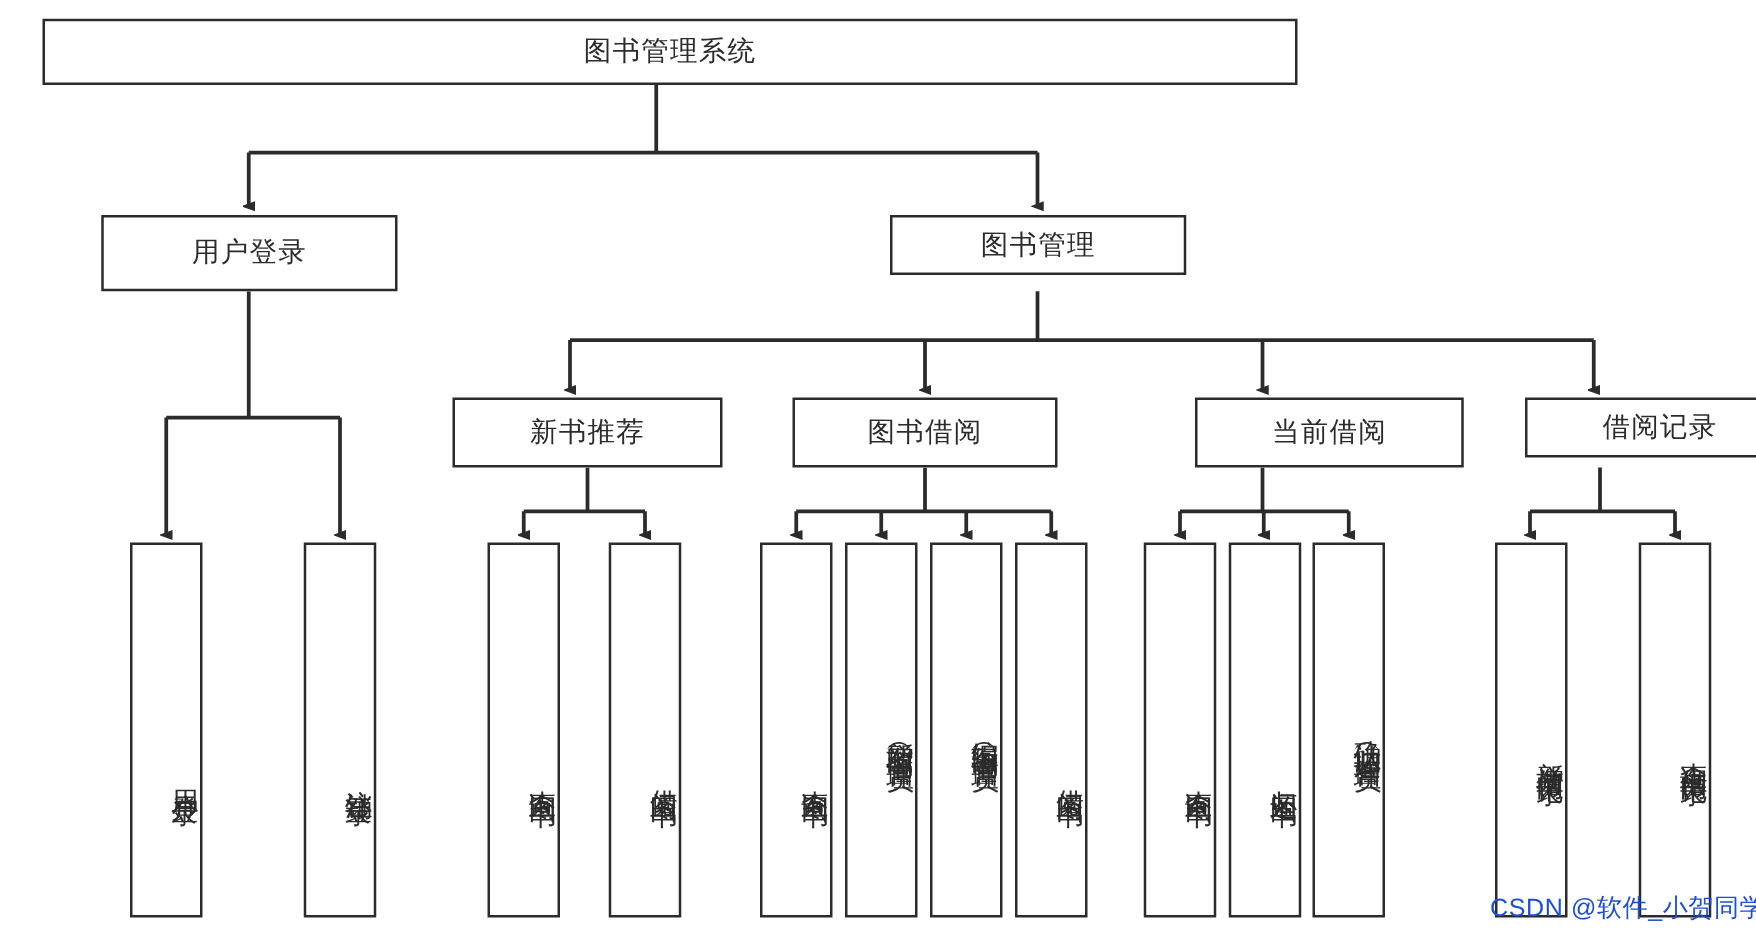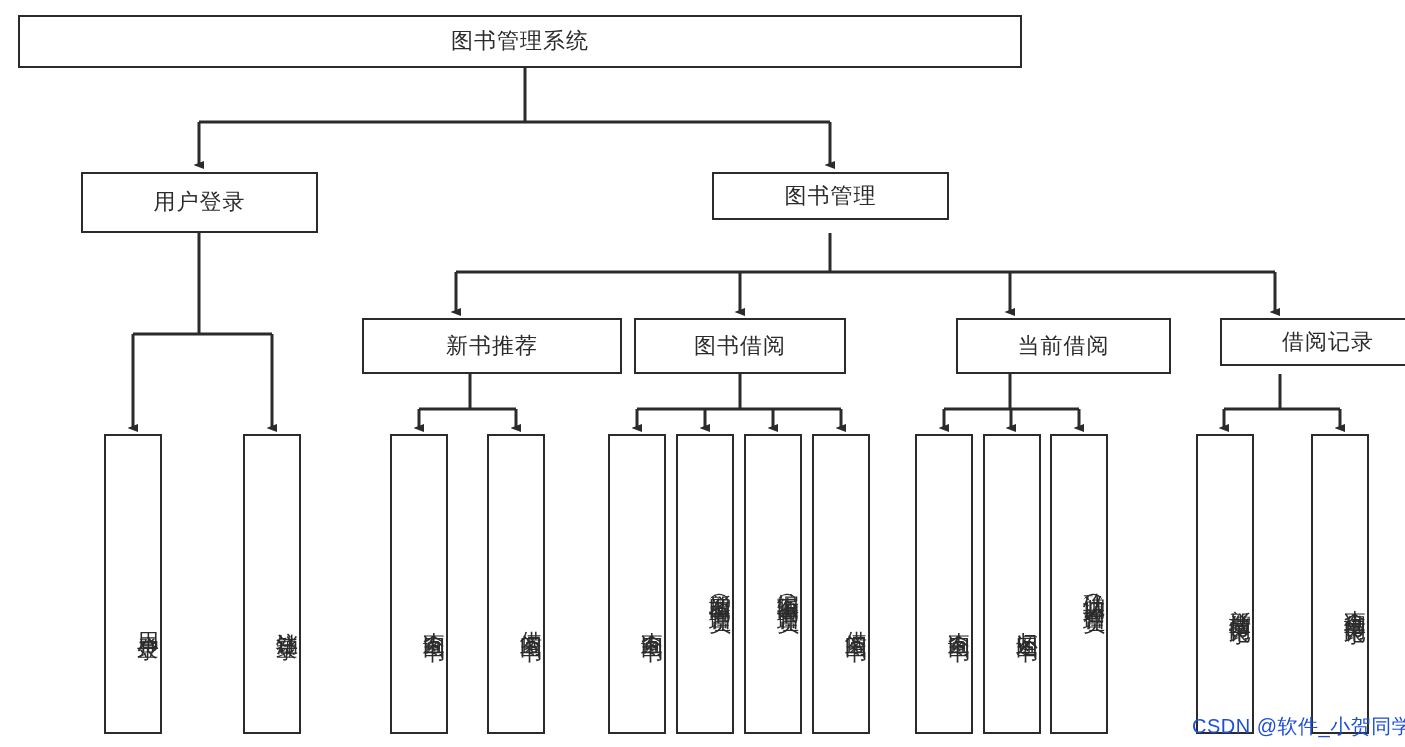--- a/index.html
+++ b/index.html
@@ -111,32 +111,32 @@
       <path d="M1011,409 L1011,428" marker-end="url(#arrow)"></path>
       <path d="M1079,409 L1079,428" marker-end="url(#arrow)"></path>
 
       <path d="M1280,374 L1280,409"></path>
       <path d="M1224,409 L1340,409"></path>
       <path d="M1224,409 L1224,428" marker-end="url(#arrow)"></path>
       <path d="M1340,409 L1340,428" marker-end="url(#arrow)"></path>
     </g>
   </svg>
 
-  <div class="node horiz" style="left:18px; top:15px; width:1004px; height:53px;">
+  <div class="node horiz" style="left:34px; top:15px; width:1004px; height:53px;">
     <span>图书管理系统</span>
   </div>
 
   <div class="node horiz" style="left:81px; top:172px; width:237px; height:61px;">
     <span>用户登录</span>
   </div>
   <div class="node horiz" style="left:712px; top:172px; width:237px; height:48px;">
     <span>图书管理</span>
   </div>
 
-  <div class="node horiz" style="left:362px; top:318px; width:260px; height:56px;">
+  <div class="node horiz" style="left:362px; top:318px; width:216px; height:56px;">
     <span>新书推荐</span>
   </div>
   <div class="node horiz" style="left:634px; top:318px; width:212px; height:56px;">
     <span>图书借阅</span>
   </div>
   <div class="node horiz" style="left:956px; top:318px; width:215px; height:56px;">
     <span>当前借阅</span>
   </div>
   <div class="node horiz" style="left:1220px; top:318px; width:216px; height:48px;">
     <span>借阅记录</span>

